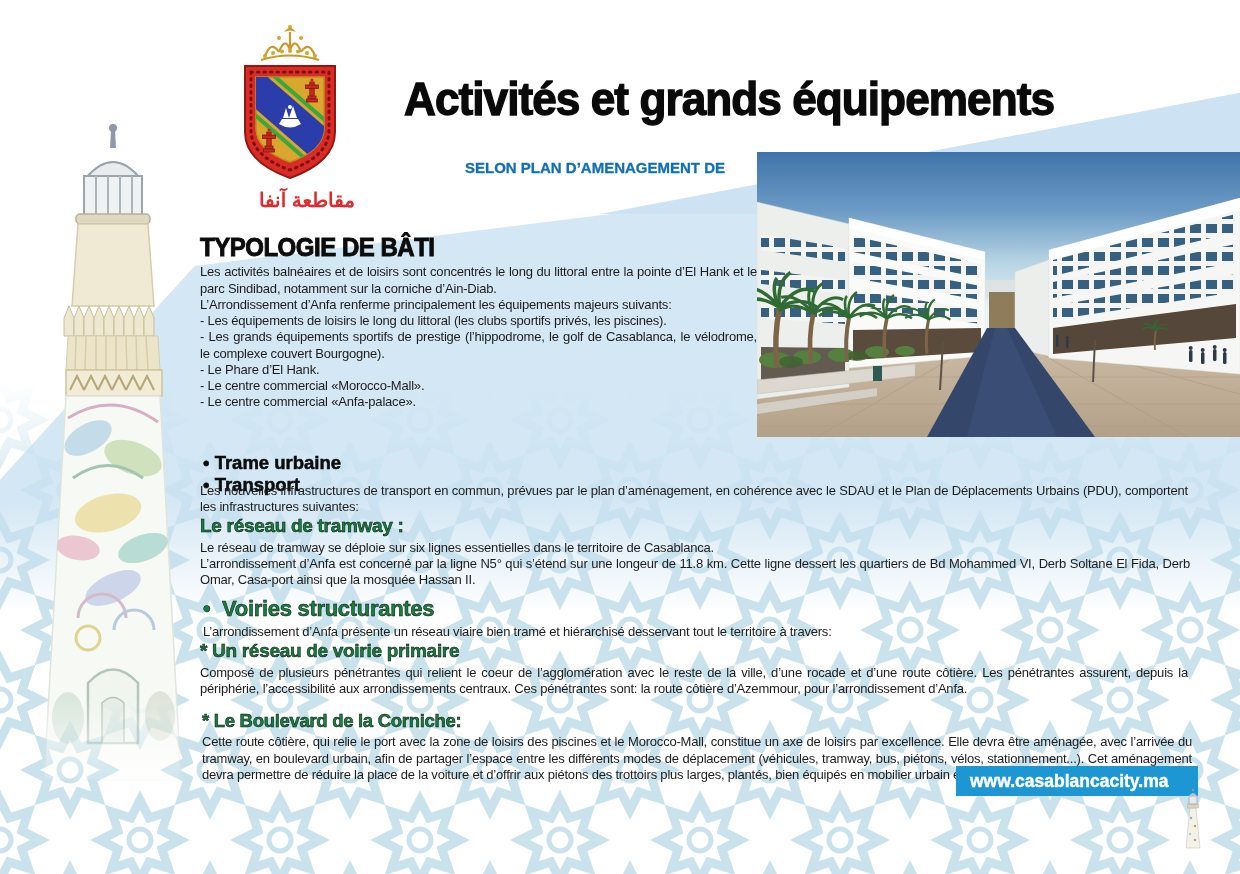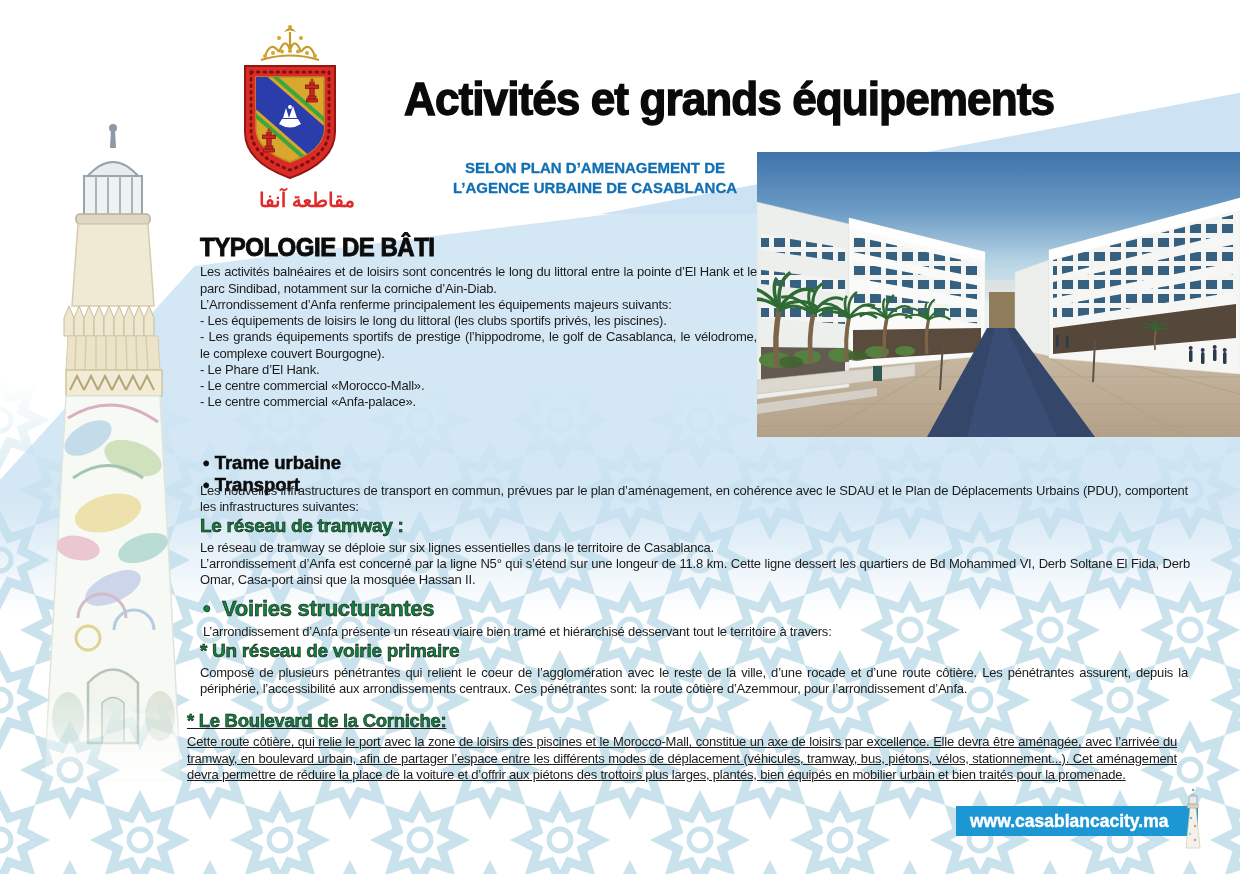--- a/index.html
+++ b/index.html
@@ -39,24 +39,24 @@
   .typologie{left:200px;top:234px;width:557px;}
   .bullets{position:absolute;left:203px;top:452px;z-index:6;margin:0;padding:0;list-style:none;
     font-size:18.5px;font-weight:700;color:#0c0c0c;line-height:1.18;-webkit-text-stroke:0.5px #0c0c0c;}
   .bullets li::before{content:"\2022\00a0";}
   .transport-para{left:200px;top:470px;width:988px;}
   .tramway{left:200px;top:516px;width:990px;}
   .voiries{left:203px;top:597px;width:985px;}
   .voiries h3{font-size:22px;}
   .voiries h3::before{content:"\2022\00a0\00a0";}
   .primaire{left:200px;top:641px;width:988px;}
-  .corniche{left:187px;top:711px;width:990px;text-decoration:underline;}
+  .corniche{left:202px;top:711px;width:990px;}
   .corniche h3{font-size:18.5px;}
 
-  .banner{position:absolute;left:956px;top:806px;width:242px;height:30px;z-index:6;
+  .banner{position:absolute;left:956px;top:766px;width:242px;height:30px;z-index:6;
     background:#1d97d3;color:#ffffff;font-weight:700;font-size:17.5px;line-height:30px;
     padding-left:14px;box-sizing:border-box;-webkit-text-stroke:0.4px #ffffff;cursor:pointer;}
   .mini-lh{position:absolute;left:1180px;top:788px;z-index:7;}
 </style>
 </head>
 <body>
 
 <div class="page">
 
   <svg class="bg-pattern" width="1240" height="874" aria-hidden="true">
@@ -219,21 +219,20 @@
       </g>
       <use href="#tower" xlink:href="#tower" x="79" y="72"></use>
       <use href="#tower" xlink:href="#tower" x="36" y="122"></use>
     </svg>
     <div class="crest-caption">مقاطعة آنفا</div>
   </div>
 
   <div class="title">Activités et grands équipements</div>
   <div class="subtitle">
     <div>SELON PLAN D’AMENAGEMENT DE</div>
-    <div>L’AGENCE URBAINE DE CASABLANCA</div>
   </div>
 
   <svg class="photo" width="483" height="285" viewBox="0 0 483 285" aria-hidden="true">
     <defs>
       <linearGradient id="sky" x1="0" y1="0" x2="0" y2="1">
         <stop offset="0" stop-color="#3f73a9"></stop>
           <stop offset="0.3" stop-color="#6d9cc6"></stop>
         <stop offset="0.55" stop-color="#b7d4e4"></stop>
           <stop offset="0.78" stop-color="#e2eff3"></stop>
       </linearGradient>

